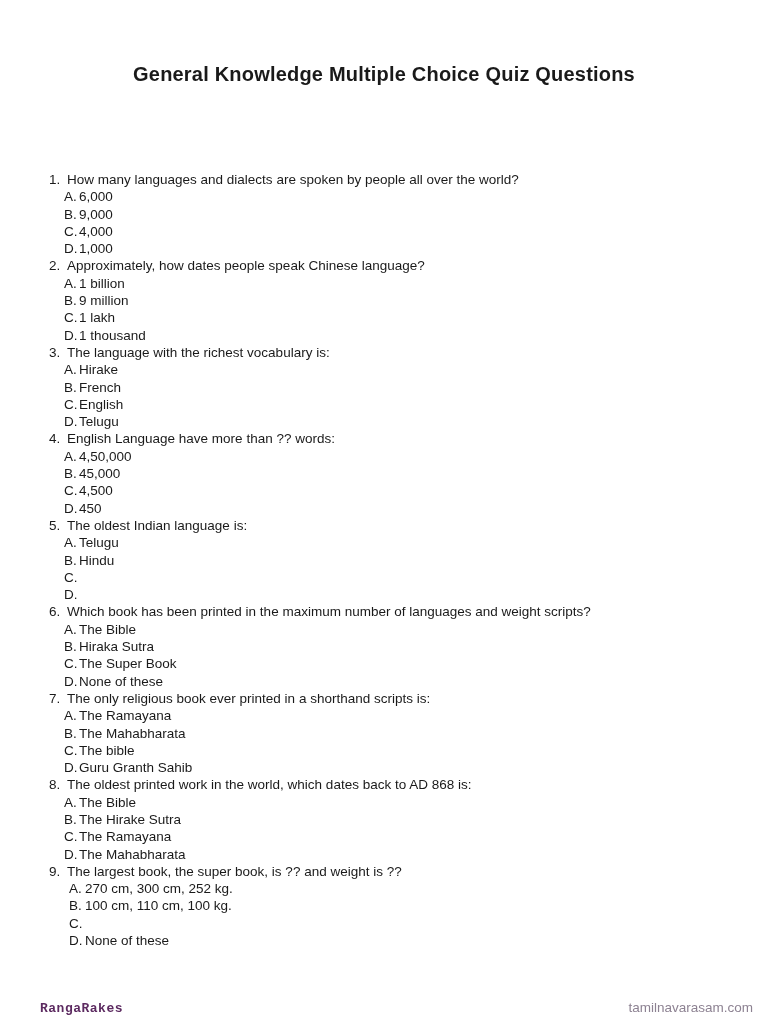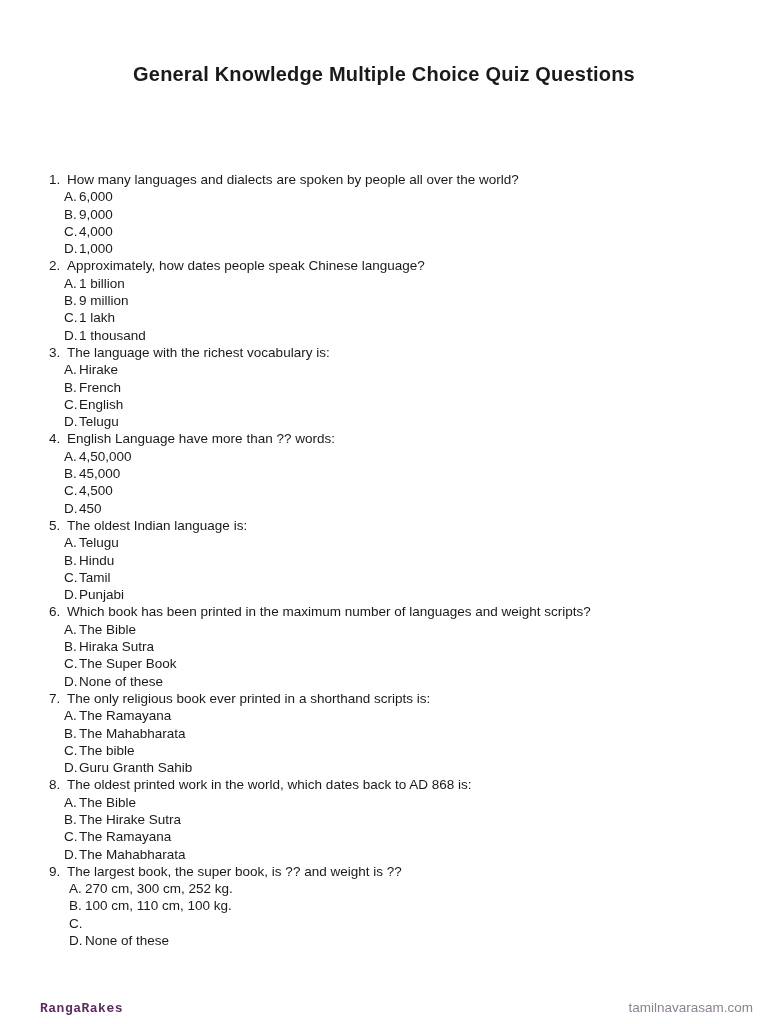--- a/index.html
+++ b/index.html
@@ -187,25 +187,23 @@
         <div class="option-line">
           <span class="opt-letter">A.</span>
           <span class="opt-text">Telugu</span>
         </div>
         <div class="option-line">
           <span class="opt-letter">B.</span>
           <span class="opt-text">Hindu</span>
         </div>
         <div class="option-line">
           <span class="opt-letter">C.</span>
-          <span class="opt-text">Tamil</span>
-        </div>
-        <div class="option-line">
-          <span class="opt-letter">D.</span>
-          <span class="opt-text">Punjabi</span>
+        </div>
+        <div class="option-line">
+          <span class="opt-letter">D.</span>
         </div>
       </div>
       <div class="question-block">
         <div class="q-line">
           <span class="q-num">6.</span>
           <span class="q-text">Which book has been printed in the maximum number of languages and weight scripts?</span>
         </div>
         <div class="option-line">
           <span class="opt-letter">A.</span>
           <span class="opt-text">The Bible</span>

